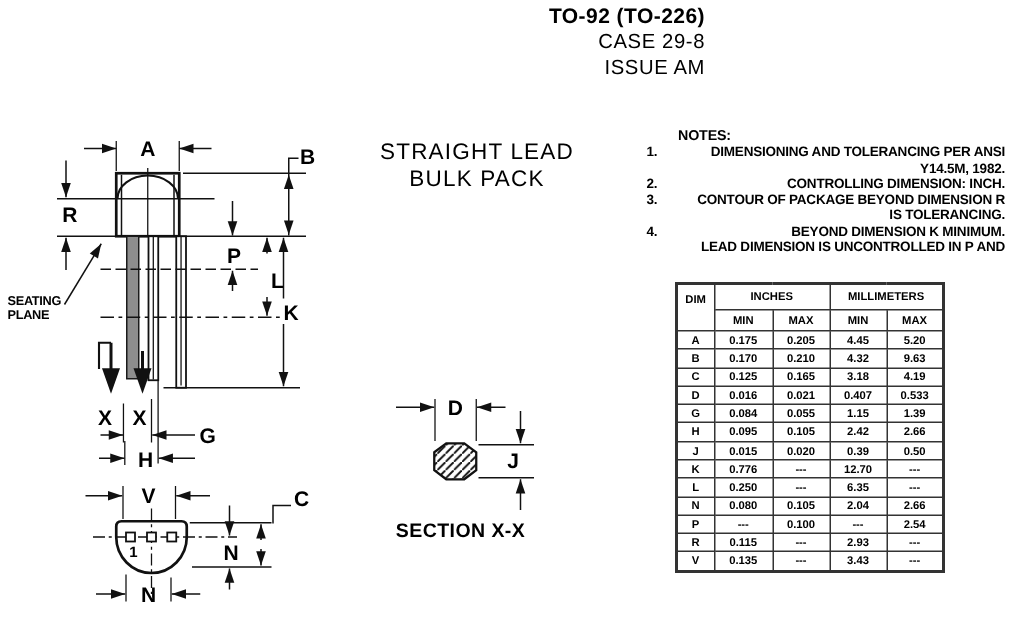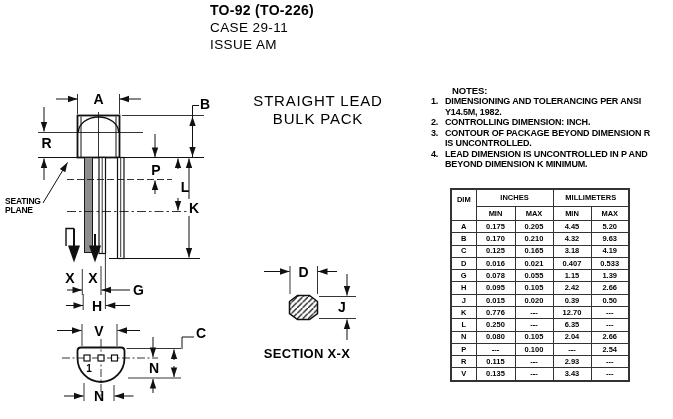--- a/index.html
+++ b/index.html
@@ -1,20 +1,20 @@
 <!DOCTYPE html>
 <html><head>
 <meta charset="utf-8">
 <style>
   html,body{margin:0;padding:0;background:#fff;}
   #canvas{position:relative;width:673px;height:419px;background:#fff;overflow:hidden;
           font-family:"Liberation Sans",sans-serif;color:#000;}
 
   
-  .titleblock{position:absolute;left:210px;top:2px;width:260px;text-align:left;}
+  .titleblock{position:absolute;left:210px;top:2px;width:260px;text-align:right;}
   .t1{font-size:14px;font-weight:bold;letter-spacing:.3px;line-height:17px;}
   .t2{font-size:13.5px;font-weight:normal;letter-spacing:.4px;line-height:17px;}
 
   
   svg{position:absolute;left:0;top:0;}
   .ln{stroke:#111;stroke-width:1;fill:none;}
   .thin{stroke:#111;stroke-width:.85;fill:none;}
   .thick{stroke:#111;stroke-width:1.8;fill:none;}
   .med{stroke:#111;stroke-width:1.4;fill:none;}
   .solid{fill:#111;stroke:none;}
@@ -23,40 +23,40 @@
   .small{font-size:8.5px;font-weight:bold;letter-spacing:-.2px;}
   .pack{font-size:15px;font-weight:normal;letter-spacing:.8px;}
   .caption{font-size:13px;font-weight:bold;letter-spacing:.3px;}
   .pin{font-size:10px;font-weight:bold;}
 
   
   .notes{position:absolute;left:424px;top:85px;width:246px;}
   .nh{font-size:9.5px;font-weight:bold;line-height:11px;letter-spacing:-.1px;padding-left:28px;}
   .note-item{display:flex;font-size:9px;font-weight:bold;line-height:10.5px;letter-spacing:-.15px;}
   .note-num{width:14px;margin-left:7px;flex:none;}
-  .note-text{flex:1;}
+  .note-text{flex:1;text-align:right;}
   .note-text div{white-space:nowrap;}
 
   
   .dim-table{position:absolute;left:450px;top:188px;width:178px;height:189px;
              border-collapse:collapse;table-layout:fixed;border:2px solid #333;}
   .dim-table th,.dim-table td{border:1px solid #333;font-size:7.5px;font-weight:bold;
              text-align:center;padding:0;line-height:1;}
   .dim-table thead tr.r1 th{height:13px;}
   .dim-table thead tr.r2 th{height:11px;}
   .dim-table th.dimcell{vertical-align:bottom;padding-bottom:17px;}
 </style>
 </head>
 <body>
 
 <div id="canvas">
 
   <div class="titleblock">
     <div class="t1">TO-92 (TO-226)</div>
-    <div class="t2">CASE 29-11</div>
+    <div class="t2">CASE 29-8</div>
     <div class="t2">ISSUE AM</div>
   </div>
 
   <svg width="420" height="419" viewBox="0 0 420 419">
     <defs>
       <marker id="ah" markerWidth="11" markerHeight="8" refX="10" refY="4" orient="auto" markerUnits="userSpaceOnUse">
         <path d="M 0.5 0.8 L 10 4 L 0.5 7.2 Z" fill="#111"></path>
       </marker>
       <pattern id="hatch" patternUnits="userSpaceOnUse" width="5.5" height="5.5">
         <path d="M -1 6.5 L 6.5 -1" stroke="#111" stroke-width="1.3"></path>
@@ -208,28 +208,28 @@
     <div class="note-item">
       <span class="note-num">2.</span>
       <div class="note-text">
         <div>CONTROLLING DIMENSION: INCH.</div>
       </div>
     </div>
     <div class="note-item">
       <span class="note-num">3.</span>
       <div class="note-text">
         <div>CONTOUR OF PACKAGE BEYOND DIMENSION R</div>
-        <div>IS UNCONTROLLED.</div>
+        <div>IS TOLERANCING.</div>
       </div>
     </div>
     <div class="note-item">
       <span class="note-num">4.</span>
       <div class="note-text">
+        <div>BEYOND DIMENSION K MINIMUM.</div>
         <div>LEAD DIMENSION IS UNCONTROLLED IN P AND</div>
-        <div>BEYOND DIMENSION K MINIMUM.</div>
       </div>
     </div>
   </div>
 
   <table class="dim-table">
     <colgroup>
       <col style="width:25px">
         <col style="width:39px">
         <col style="width:38px">
         <col style="width:38px">
@@ -272,21 +272,21 @@
         </tr>
       <tr>
           <td>D</td>
           <td>0.016</td>
           <td>0.021</td>
           <td>0.407</td>
           <td>0.533</td>
         </tr>
       <tr>
           <td>G</td>
-          <td>0.078</td>
+          <td>0.084</td>
           <td>0.055</td>
           <td>1.15</td>
           <td>1.39</td>
         </tr>
       <tr>
           <td>H</td>
           <td>0.095</td>
           <td>0.105</td>
           <td>2.42</td>
           <td>2.66</td>

